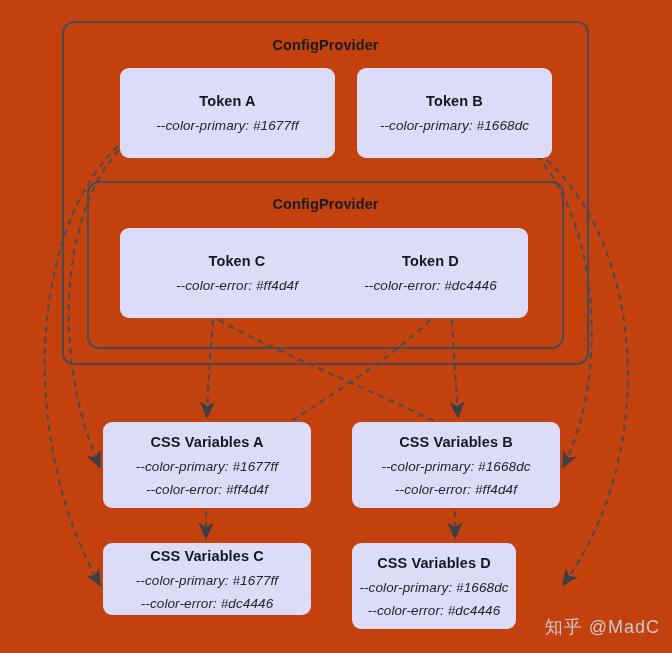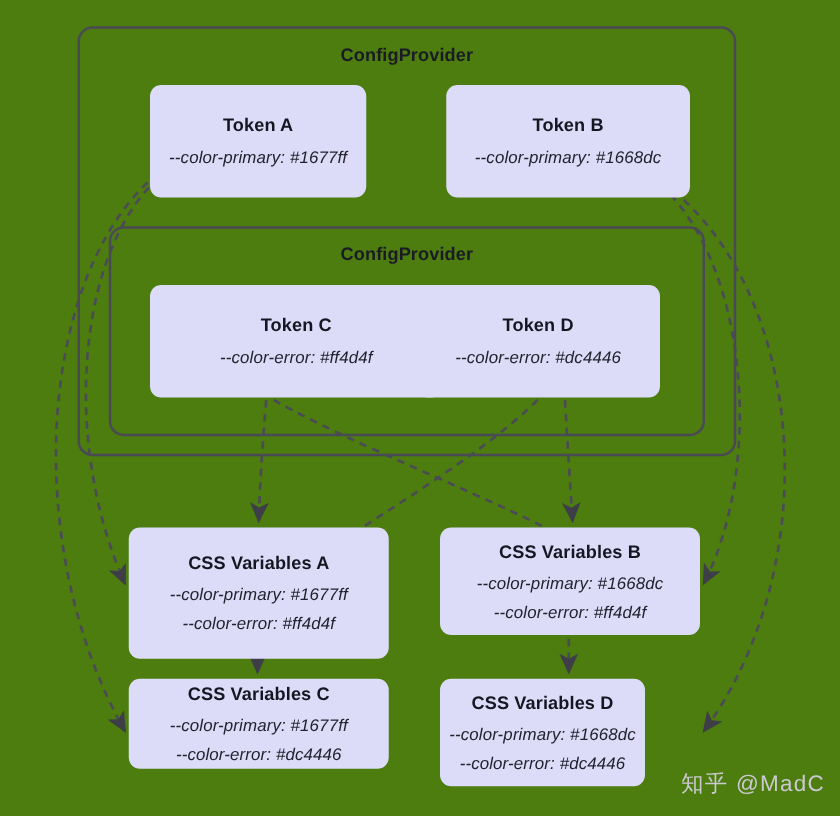--- a/index.html
+++ b/index.html
@@ -7,21 +7,21 @@
     padding: 0;
     background: #ffffff;
   }
   body {
     font-family: "Liberation Sans", sans-serif;
   }
   #canvas {
     position: relative;
     width: 672px;
     height: 653px;
-    background: #4d7c0f;
+    background: #c2410c;
     overflow: hidden;
   }
   .provider-box {
     position: absolute;
     border: 2px solid #4a4a55;
     border-radius: 12px;
     background: transparent;
     box-sizing: border-box;
   }
   #provider-outer {
@@ -66,25 +66,25 @@
   }
   .node-var {
     font-size: 13.5px;
     font-style: italic;
     color: #232330;
     letter-spacing: 0.1px;
   }
   .node-title + .node-var { margin-top: 9px; }
   .node-var + .node-var { margin-top: 8px; }
 
-  #node-token-a  { left: 120px; top: 68px;  width: 173px; height: 90px; }
+  #node-token-a  { left: 120px; top: 68px;  width: 215px; height: 90px; }
   #node-token-b  { left: 333px; top: 68px;  width: 195px; height: 90px; margin-left: 24px; }
   #node-token-c  { left: 120px; top: 228px; width: 234px; height: 90px; }
   #node-token-d  { left: 333px; top: 228px; width: 195px; height: 90px; }
-  #node-css-a    { left: 103px; top: 422px; width: 208px; height: 105px; }
+  #node-css-a    { left: 103px; top: 422px; width: 208px; height: 86px; }
   #node-css-b    { left: 352px; top: 422px; width: 208px; height: 86px; }
   #node-css-c    { left: 103px; top: 543px; width: 208px; height: 72px; }
   #node-css-d    { left: 352px; top: 543px; width: 164px; height: 86px; }
 
   #edges {
     position: absolute;
     left: 0;
     top: 0;
     width: 672px;
     height: 653px;

